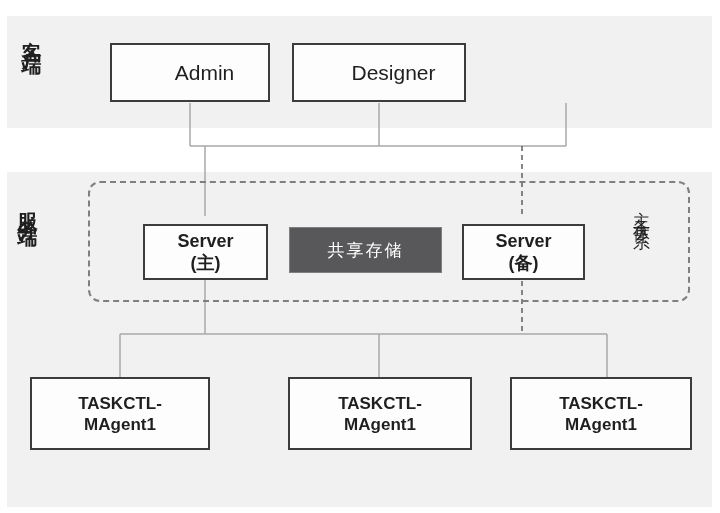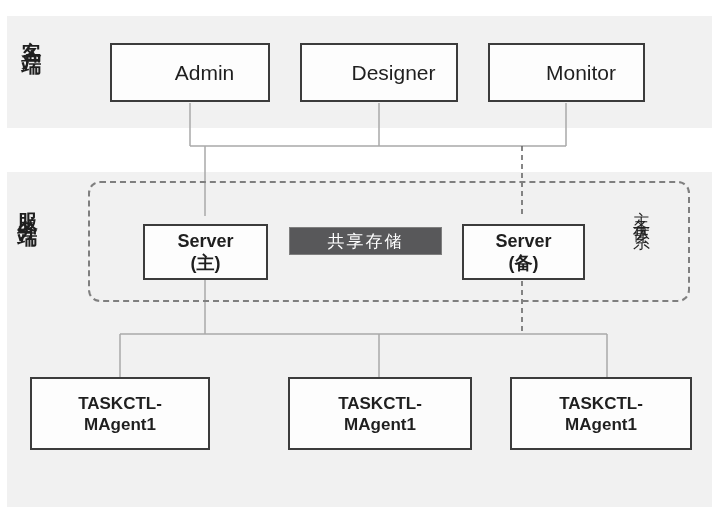--- a/index.html
+++ b/index.html
@@ -41,36 +41,36 @@
     background: #fdfdfd;
     display: flex;
     flex-direction: column;
     align-items: center;
     justify-content: center;
     color: #1f1f1f;
     text-align: center;
   }
   .client-node { top: 43px; height: 59px; font-size: 21px; font-weight: 400; padding-left: 29px; }
   #node-admin    { left: 110px; width: 160px; }
-  #node-designer { left: 300px; width: 158px; }
+  #node-designer { left: 292px; width: 174px; }
   #node-monitor  { left: 488px; width: 157px; }
 
   .server-node { top: 224px; height: 56px; font-size: 18px; font-weight: 700; line-height: 22px; }
   #node-server-main   { left: 143px; width: 125px; }
   #node-server-backup { left: 462px; width: 123px; }
 
   .agent-node { top: 377px; height: 73px; font-size: 17px; font-weight: 700; line-height: 21px; }
   #node-agent-1 { left: 30px;  width: 180px; }
   #node-agent-2 { left: 288px; width: 184px; }
   #node-agent-3 { left: 510px; width: 182px; }
 
   #storage-box {
     position: absolute;
     left: 289px; top: 227px;
-    width: 153px; height: 28px;
+    width: 153px; height: 46px;
     box-sizing: border-box;
     background: #58585a;
     border: 1px solid #7f7f7f;
     color: #ffffff;
     font-size: 17px;
     letter-spacing: 2px;
     display: flex;
     align-items: center;
     justify-content: center;
   }
@@ -126,23 +126,20 @@
 
   <div class="v-label" id="label-client">客户端</div>
   <div class="v-label" id="label-server">服务端</div>
 
   <div class="node client-node" id="node-admin">
     <span class="line">Admin</span>
   </div>
   <div class="node client-node" id="node-designer">
     <span class="line">Designer</span>
   </div>
-  <div class="node client-node" id="node-monitor">
-    <span class="line">Monitor</span>
-  </div>
 
   <div id="ha-group"></div>
   <div class="v-label" id="label-ha-group">主备体系</div>
 
   <div class="node server-node" id="node-server-main">
     <span class="line">Server</span>
     <span class="line">(主)</span>
   </div>
 
   <div id="storage-box">

